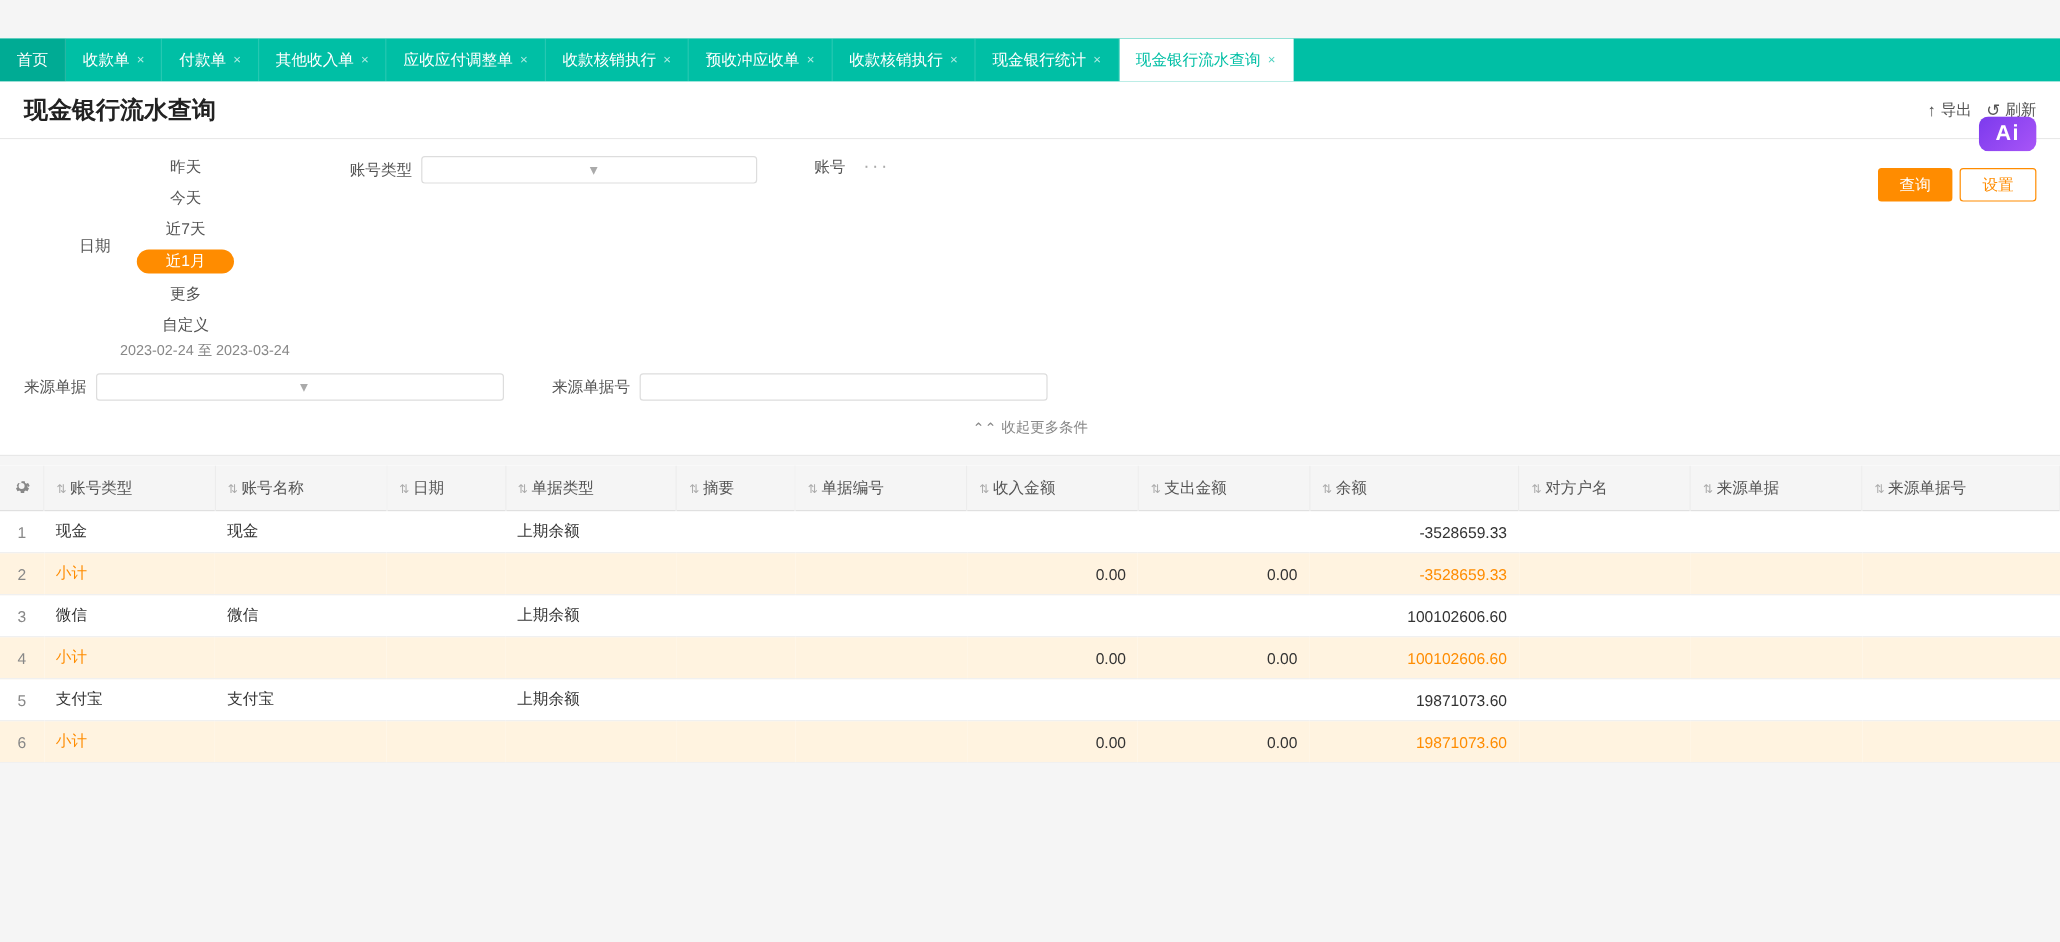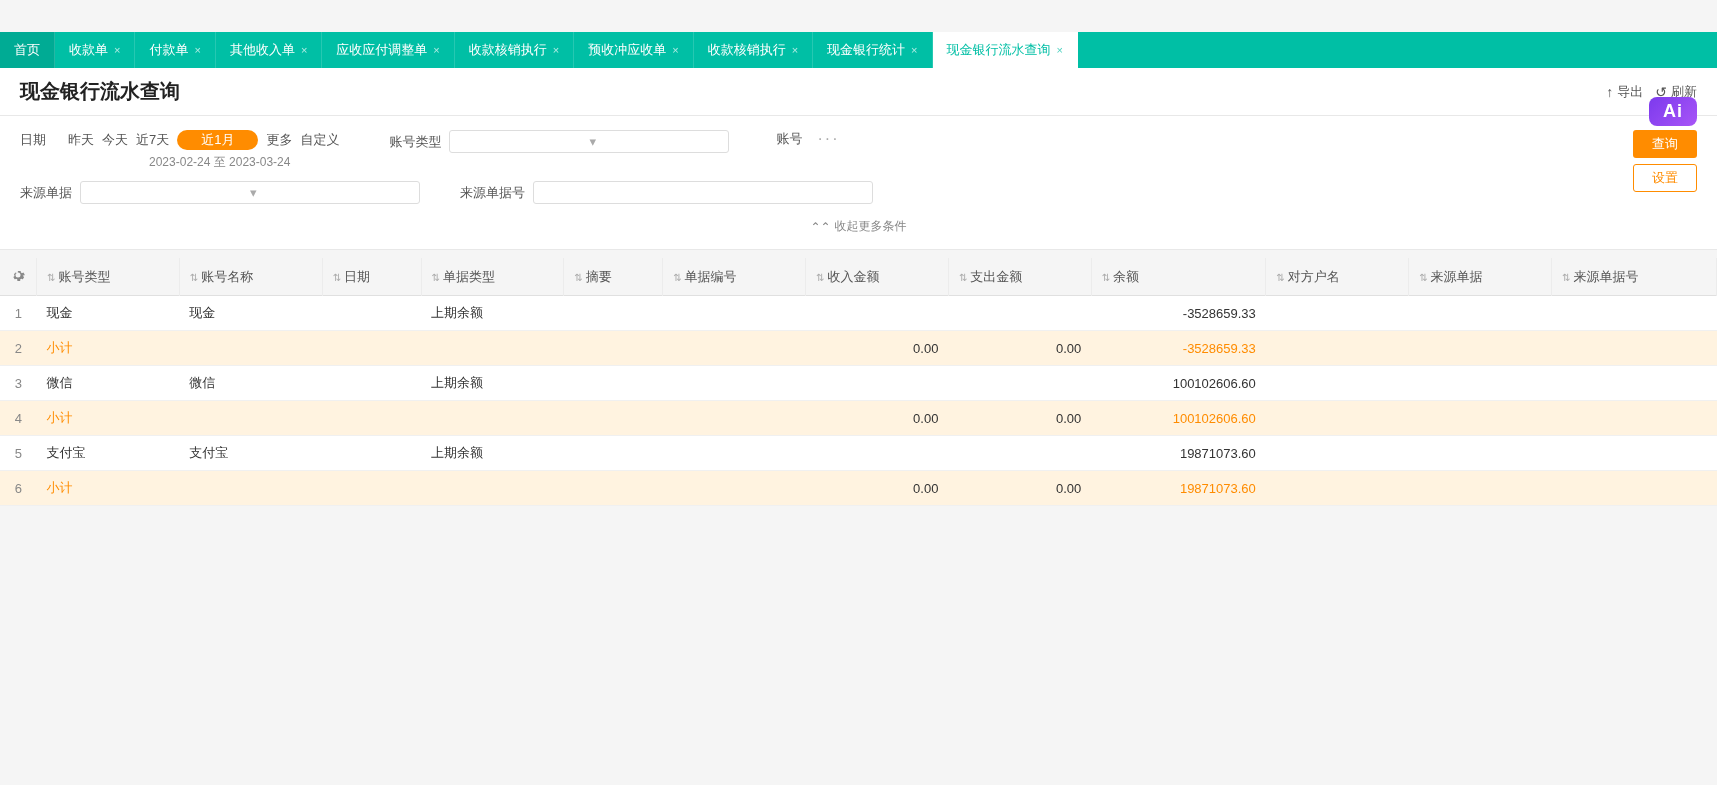--- a/index.html
+++ b/index.html
@@ -89,20 +89,21 @@
     .filter-label {
       font-size: 13px;
       color: #555;
       white-space: nowrap;
       min-width: 40px;
     }
     .date-shortcuts {
       display: flex;
       align-items: center;
       gap: 8px;
+      flex-direction: column;
     }
     .date-shortcut {
       font-size: 13px;
       color: #555;
       cursor: pointer;
     }
     .date-shortcut.active {
       background: #ff8c00;
       color: #fff;
       border-radius: 10px;
@@ -161,24 +162,24 @@
       color: #ff8c00;
       border: 1px solid #ff8c00;
       border-radius: 3px;
       padding: 4px 18px;
       font-size: 13px;
       cursor: pointer;
       white-space: nowrap;
     }
     .btn-group-right {
       display: flex;
-      flex-direction: column;
+      flex-direction: row;
       gap: 6px;
       align-self: flex-start;
-      margin-top: 0;
+      margin-top: 10px;
       justify-content: center;
     }
     .more-dots {
       color: #aaa;
       font-size: 16px;
       cursor: pointer;
       letter-spacing: 2px;
     }
     .collapse-bar {
       display: flex;

